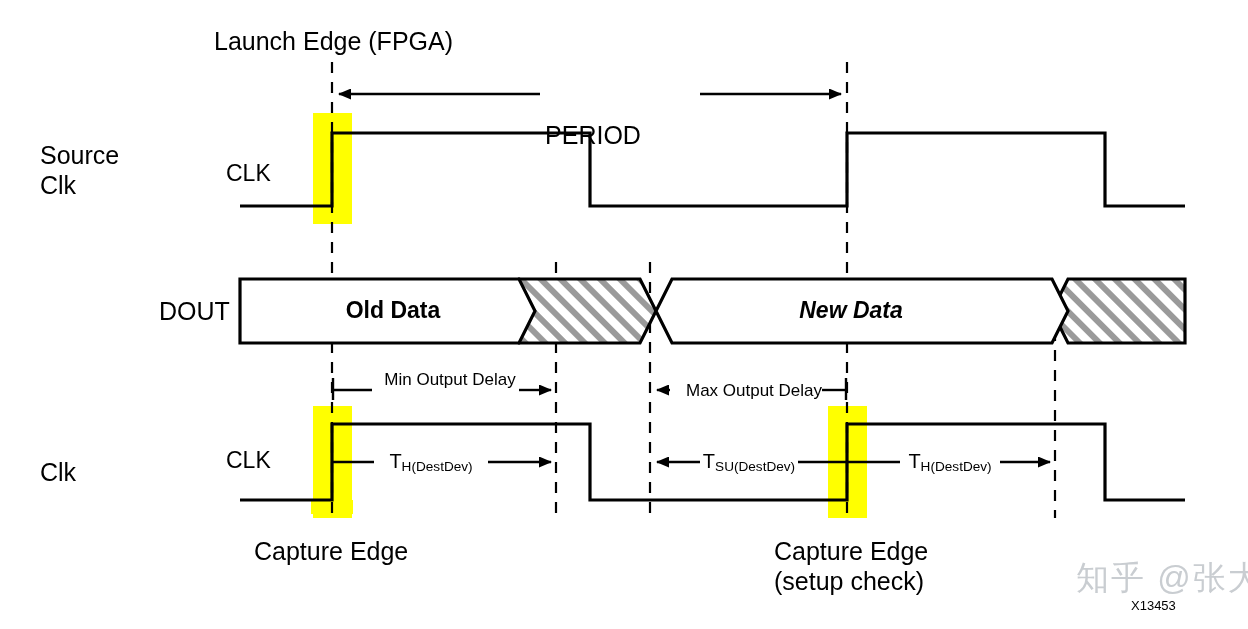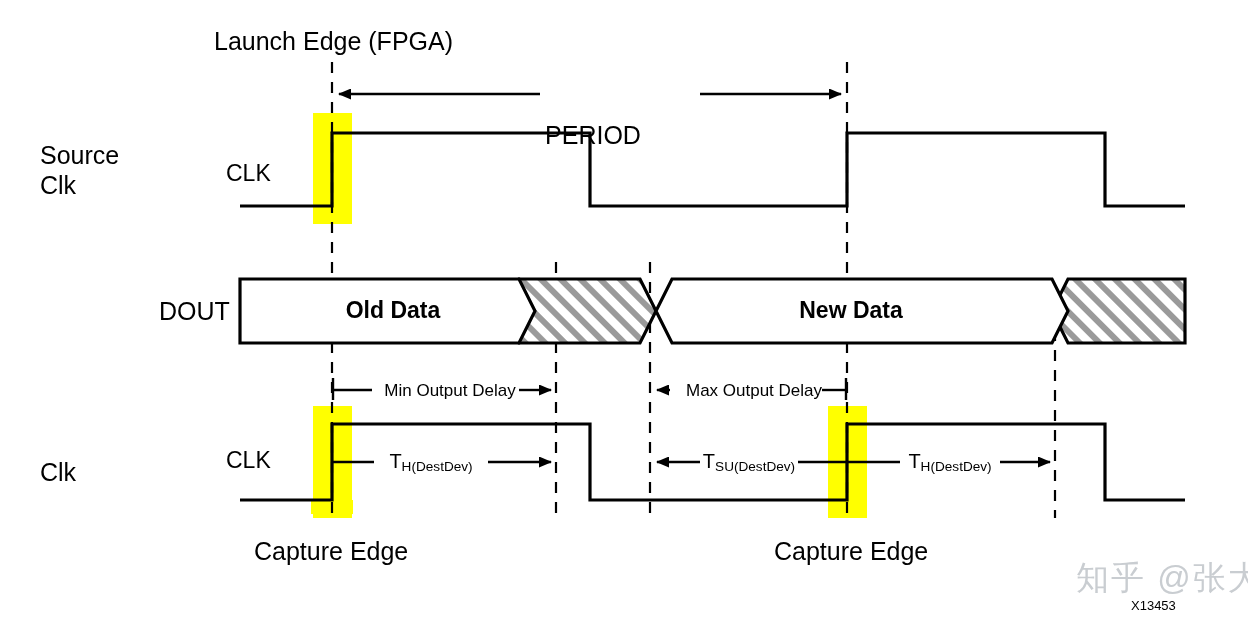--- a/index.html
+++ b/index.html
@@ -141,38 +141,38 @@
   <div class="lbl lbl-big lbl-center" style="left:593px; top:81px;margin-top:40px;">PERIOD</div>
 
   <div class="lbl lbl-big" style="left:40px; top:141px;"><span>Source</span><br><span>Clk</span></div>
 
   <div class="lbl lbl-med" style="left:226px; top:160px;">CLK</div>
 
   <div class="lbl lbl-big" style="left:159px; top:297px;">DOUT</div>
 
   <div class="lbl lbl-med lbl-bold lbl-center" style="left:393px; top:297px;">Old Data</div>
 
-  <div class="lbl lbl-med lbl-bold lbl-center" style="left:851px; top:297px;">New Data</div>
+  <div class="lbl lbl-med lbl-bold lbl-center" style="left:851px; top:297px;font-style:italic;">New Data</div>
 
-  <div class="lbl lbl-small lbl-center" style="left:450px; top:381px;">Min Output Delay</div>
+  <div class="lbl lbl-small lbl-center" style="left:450px; top:370px;">Min Output Delay</div>
 
   <div class="lbl lbl-small lbl-center" style="left:746px; top:381px;margin-left:8px;">Max Output Delay</div>
 
   <div class="lbl lbl-big" style="left:40px; top:428px;"><br><span>Clk</span></div>
 
   <div class="lbl lbl-med" style="left:226px; top:447px;">CLK</div>
 
   <div class="lbl lbl-center" style="left:431px; top:450px; font-size:20px;"><span>T</span><span class="sub">H(DestDev)</span></div>
 
   <div class="lbl lbl-center" style="left:749px; top:450px; font-size:20px;"><span>T</span><span class="sub">SU(DestDev)</span></div>
 
   <div class="lbl lbl-center" style="left:950px; top:450px; font-size:20px;"><span>T</span><span class="sub">H(DestDev)</span></div>
 
 
   <div class="lbl lbl-big" style="left:254px; top:537px;"><span>Capture Edge</span><br></div>
 
-  <div class="lbl lbl-big" style="left:774px; top:537px;"><span>Capture Edge</span><br></div>
+  <div class="lbl lbl-big" style="left:774px; top:537px;"><span>Capture Edge</span><br><span>(setup check)</span></div>
 
   <div class="watermark" style="left:1076px; top:556px;">知乎 @张大侠</div>
 
   <div class="lbl lbl-tiny" style="left:1131px; top:598px;">X13453</div>
 
 </div>
 
 </body></html>

